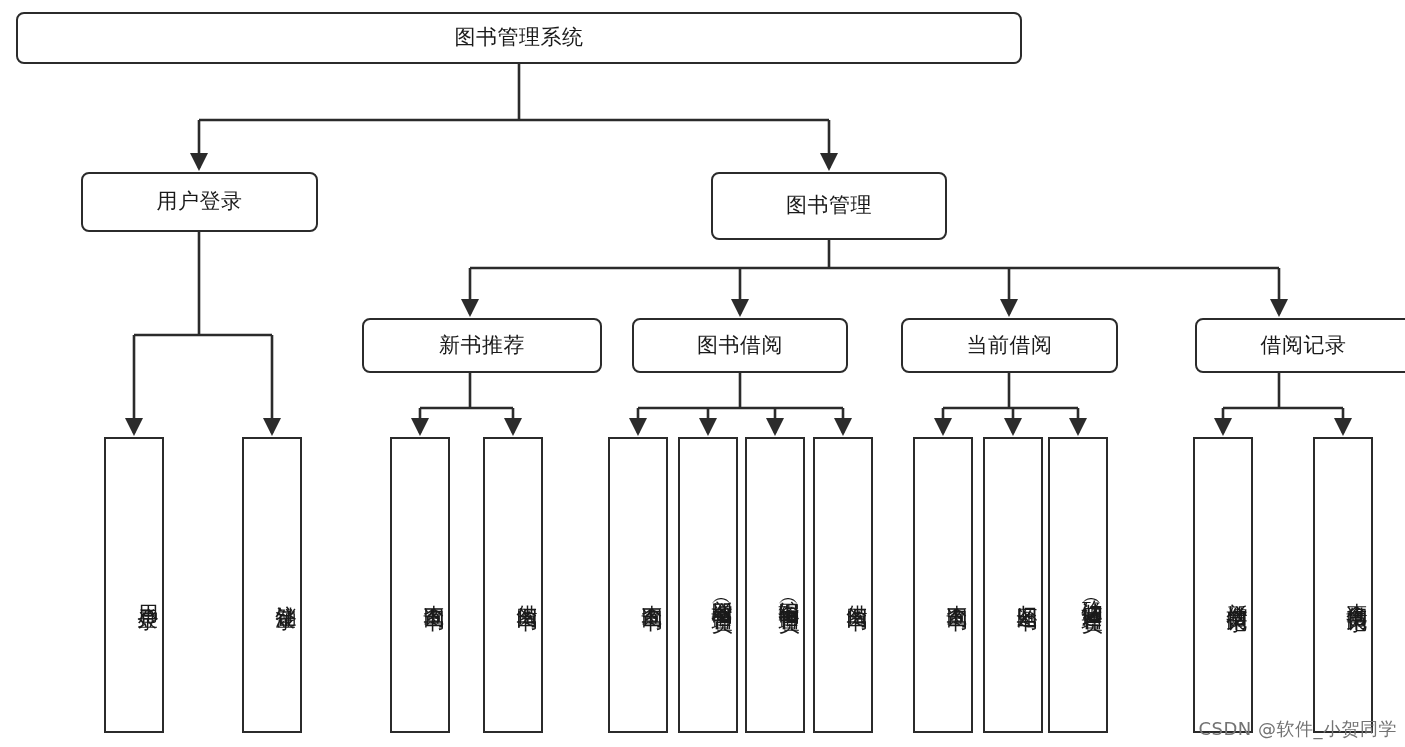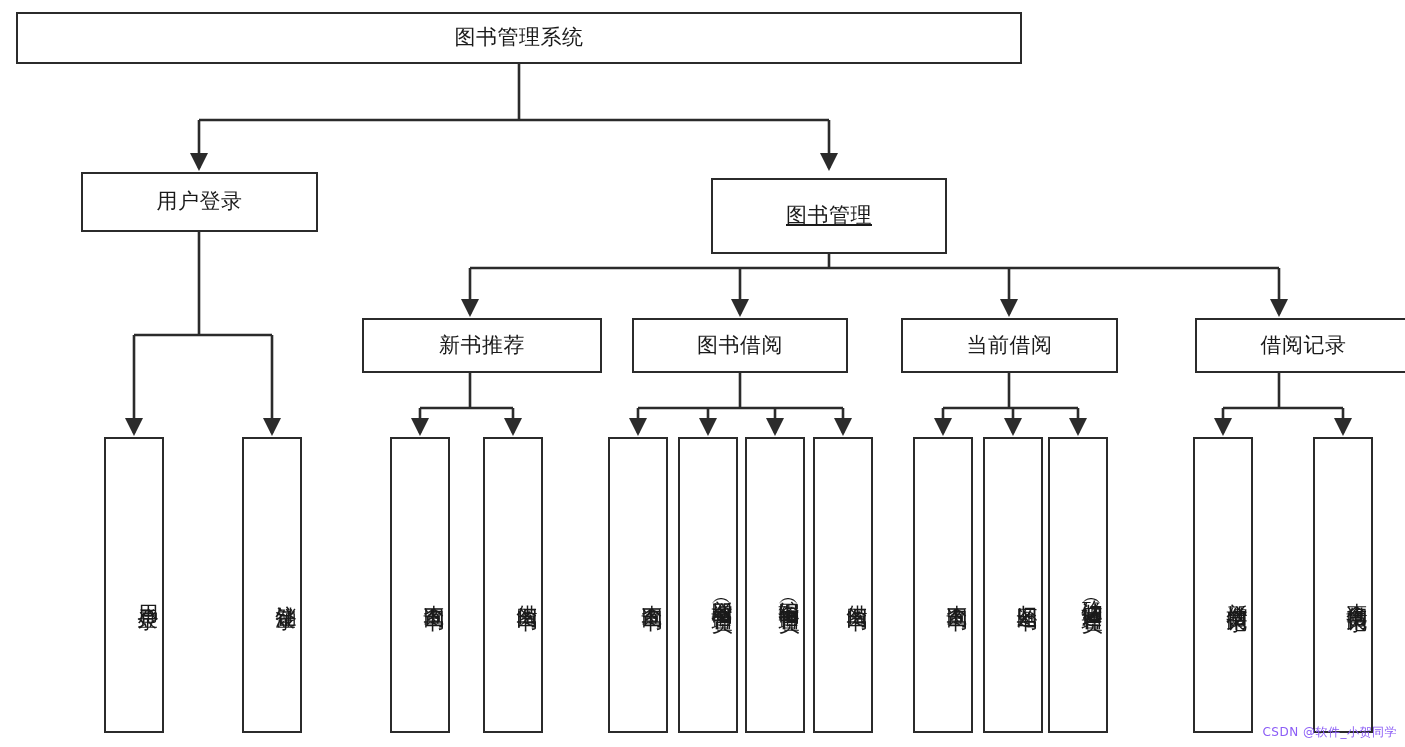--- a/index.html
+++ b/index.html
@@ -33,20 +33,21 @@
     background: #ffffff;
     display: flex;
     align-items: center;
     justify-content: center;
     color: #1a1a1a;
   }
   .node-h {
     font-size: 21px;
     letter-spacing: 0.5px;
     line-height: 1.2;
+    border-radius: 8px;
   }
   .node-root {
     font-size: 21px;
   }
   .node-v {
     writing-mode: vertical-rl;
     text-orientation: upright;
     font-size: 21px;
     letter-spacing: 2px;
     align-items: flex-start;
@@ -56,22 +57,22 @@
   }
   .node-v .vlabel {
     writing-mode: vertical-rl;
     text-orientation: upright;
     display: block;
   }
   .watermark {
     position: absolute;
     right: 8px;
     bottom: 6px;
-    font-size: 12px;
-    color: #8b5cf6;
+    font-size: 18px;
+    color: #737373;
     letter-spacing: 0.5px;
     white-space: nowrap;
     font-family: "DejaVu Sans", "Liberation Sans", sans-serif;
   }
 </style>
 </head>
 <body>
 
 <div id="canvas">
 
@@ -125,21 +126,21 @@
       <path d="M 1223 408 L 1223 433" marker-end="url(#arrow)"></path>
       <path d="M 1343 408 L 1343 433" marker-end="url(#arrow)"></path>
 
     </g>
   </svg>
 
   <div class="node node-h node-root" style="left:16px; top:12px; width:1006px; height:52px;">图书管理系统</div>
 
   <div class="node node-h" style="left:81px; top:172px; width:237px; height:60px;">用户登录</div>
 
-  <div class="node node-h" style="left:711px; top:178px; width:236px; height:76px;text-decoration:underline;">图书管理</div>
+  <div class="node node-h" style="left:711px; top:172px; width:236px; height:68px;">图书管理</div>
 
   <div class="node node-h" style="left:362px; top:318px; width:240px; height:55px;">新书推荐</div>
 
   <div class="node node-h" style="left:901px; top:318px; width:217px; height:55px;">当前借阅</div>
 
   <div class="node node-h" style="left:632px; top:318px; width:216px; height:55px;">图书借阅</div>
 
   <div class="node node-h" style="left:1171px; top:318px; width:217px; height:55px;margin-left:24px;">借阅记录</div>
 
   <div class="node node-v" style="left:104px; top:437px; width:60px; height:296px;">

